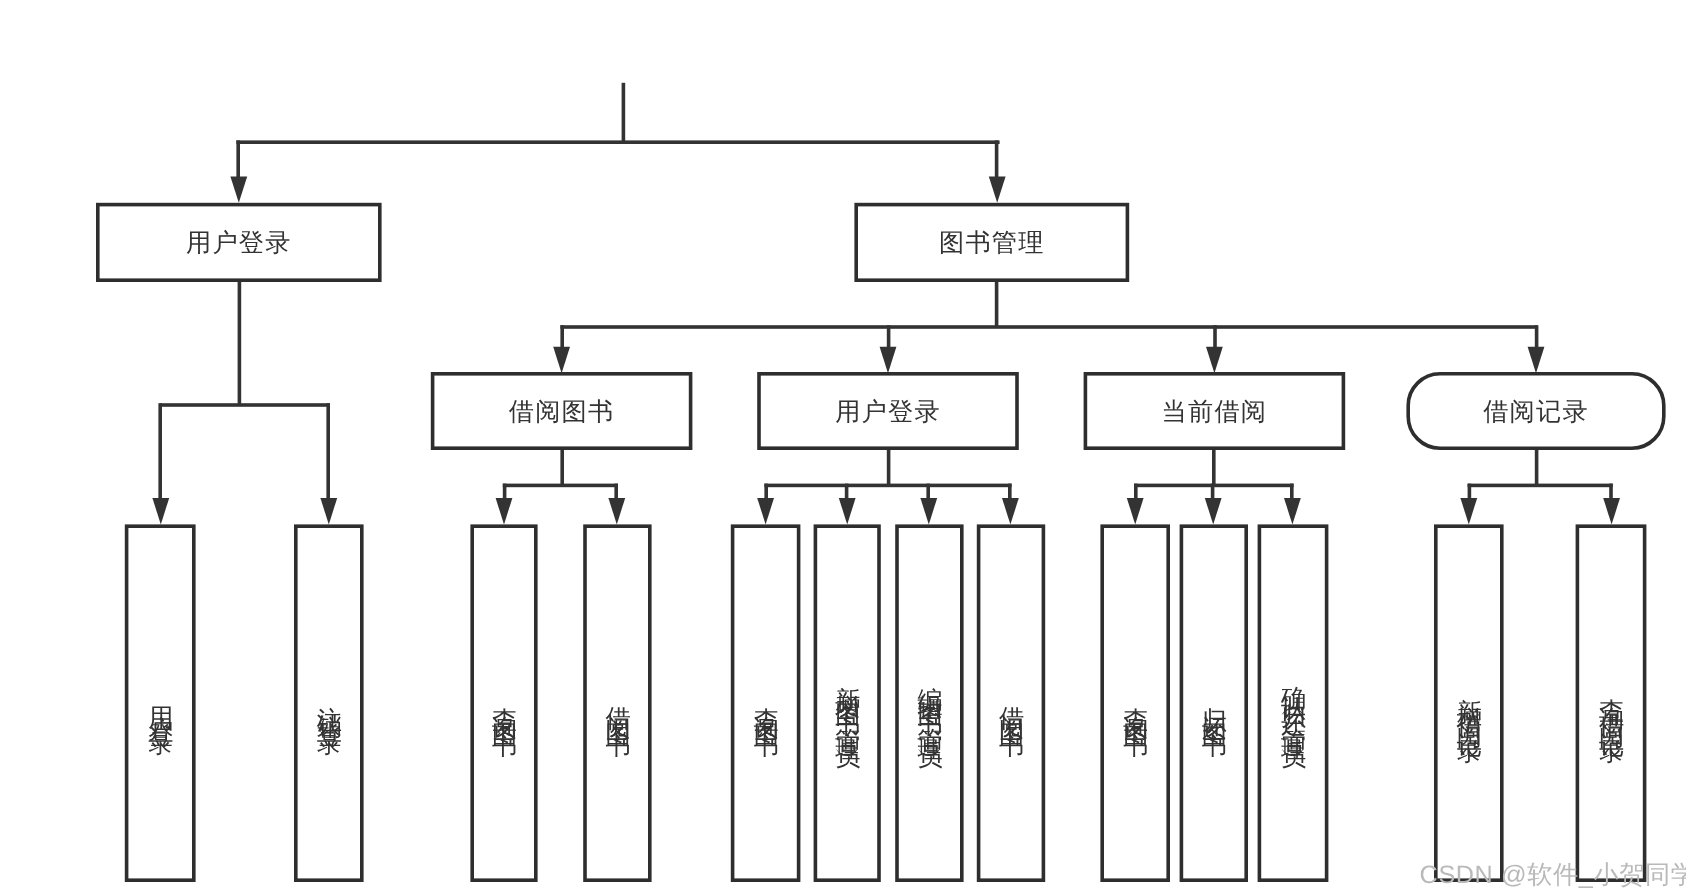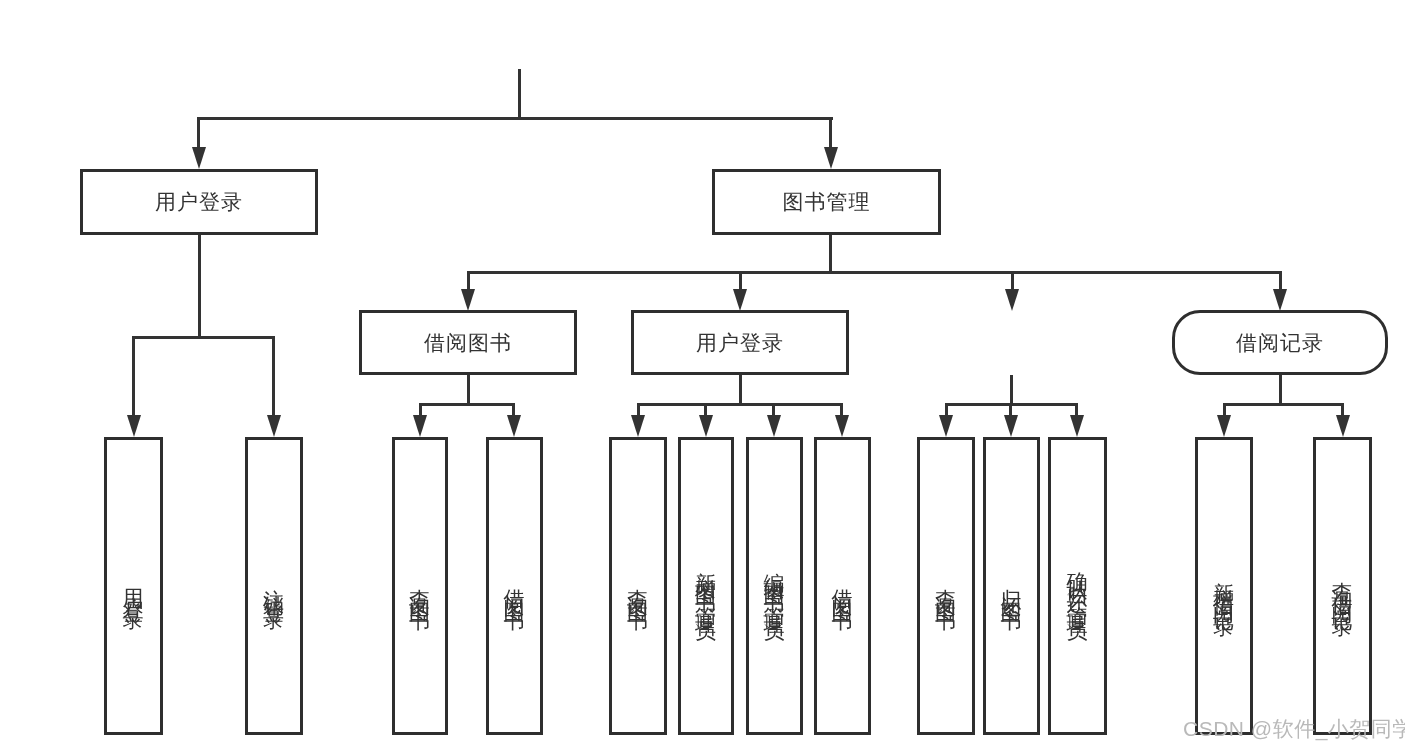--- a/index.html
+++ b/index.html
@@ -34,20 +34,23 @@
   </div>
   <div class="box" style="left: 712px; top: 169px; width: 229px; height: 66px; border-color: rgb(46, 46, 46); color: rgb(51, 51, 51);">
     <span class="label">图书管理</span>
   </div>
 
   <div class="box" style="left: 359px; top: 310px; width: 218px; height: 65px; border-color: rgb(46, 46, 46); color: rgb(51, 51, 51);">
     <span class="label">借阅图书</span>
   </div>
   <div class="box" style="left: 631px; top: 310px; width: 218px; height: 65px; border-color: rgb(46, 46, 46); color: rgb(51, 51, 51);">
     <span class="label">用户登录</span>
+  </div>
+  <div class="box" style="left: 903px; top: 310px; width: 218px; height: 65px; border-color: rgb(46, 46, 46); color: rgb(51, 51, 51);">
+    <span class="label">当前借阅</span>
   </div>
   <div class="box" style="left: 1172px; top: 310px; width: 216px; height: 65px; border-color: rgb(46, 46, 46); color: rgb(51, 51, 51); border-radius: 28px;">
     <span class="label">借阅记录</span>
   </div>
 
   <div class="box v" style="left: 104px; top: 437px; width: 59px; height: 298px; border-color: rgb(46, 46, 46); color: rgb(51, 51, 51);">
     <span class="label">用户登录</span>
   </div>
   <div class="box v" style="left: 245px; top: 437px; width: 58px; height: 298px; border-color: rgb(46, 46, 46); color: rgb(51, 51, 51);">
     <span class="label">注销登录</span>

